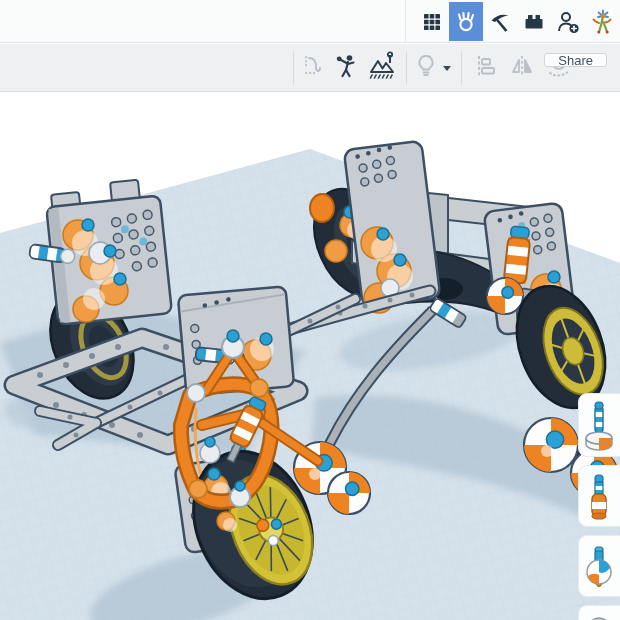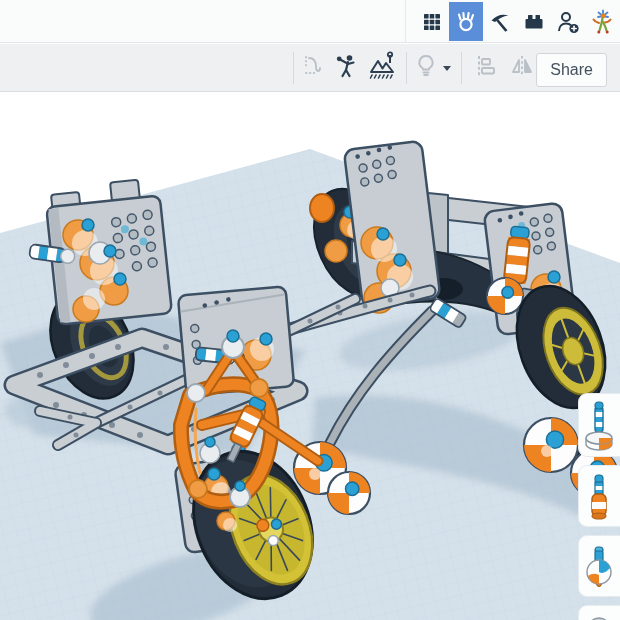--- a/index.html
+++ b/index.html
@@ -20,23 +20,23 @@
   .top-icon svg{display:block;}
   
   .toolbar{
     position:absolute;top:44px;left:0;width:620px;height:48px;
     background:#eef0f2;border-bottom:1px solid #dcdfe2;box-sizing:border-box;
   }
   .tools{position:absolute;left:289px;top:0;height:48px;display:flex;align-items:center;}
   .tool-divider{width:1px;height:32px;background:#d6dade;margin:0 4px;flex:none;}
   .tool-icon{height:34px;display:flex;align-items:center;justify-content:center;flex:none;margin:0 3px;}
   .share-btn{
-    position:absolute;right:13px;top:9px;height:34px;padding:0 13px;
+    position:absolute;right:13px;top:9px;height:14px;padding:0 13px;
     background:#fbfcfc;border:1px solid #d2d6da;border-radius:3px;
-    font-size:16px;color:#43505e;display:flex;align-items:center;box-sizing:border-box;
+    font-size:13px;color:#43505e;display:flex;align-items:center;box-sizing:border-box;
   }
   
   .canvas{position:absolute;top:93px;left:0;width:620px;height:527px;background:#fff;}
   .canvas svg{display:block;}
   
   .part-card{
     position:absolute;right:-8px;width:50px;background:#fcfdfd;
     border:1px solid #e8ebee;border-radius:9px;box-sizing:border-box;
     display:flex;align-items:center;justify-content:flex-start;padding-left:4px;
   }

